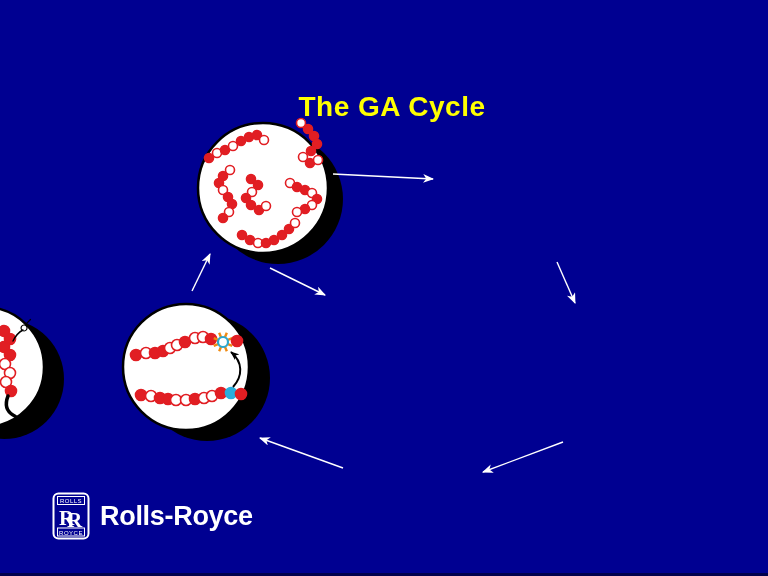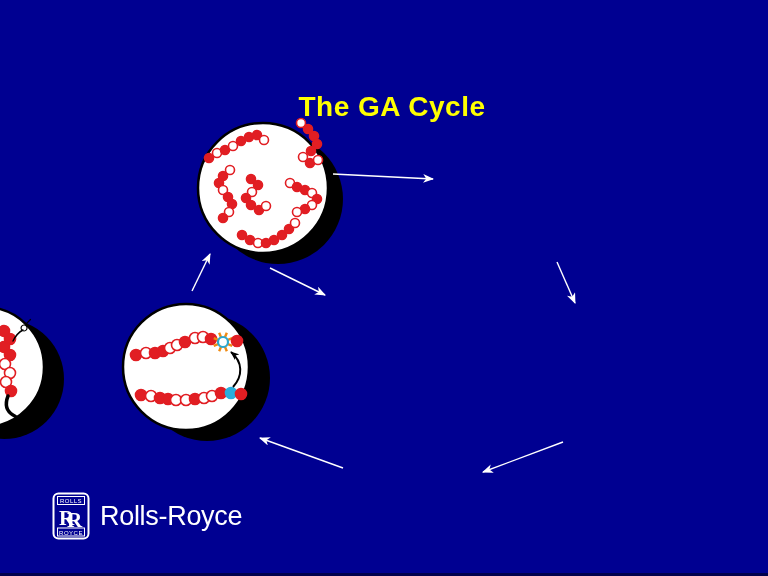--- a/index.html
+++ b/index.html
@@ -11,21 +11,21 @@
   .title{
     position:absolute;top:83px;left:0;width:100%;margin:8px;
     text-align:center;color:#FFFF00;font-size:28px;font-weight:bold;
     letter-spacing:.5px;
   }
   #diagram-svg{position:absolute;left:0;top:0;}
   .logo{
     position:absolute;left:52px;top:492px;
     display:flex;align-items:center;gap:10px;
   }
-  .wordmark{color:#ffffff;font-size:27px;font-weight:normal;letter-spacing:-.3px;}
+  .wordmark{color:#ffffff;font-size:27px;font-weight:bold;letter-spacing:-.3px;}
   .badge-text{fill:#ffffff;font-family:"Liberation Sans",sans-serif;letter-spacing:.5px;}
   .badge-mono{fill:#ffffff;font-family:"Liberation Serif",serif;font-weight:bold;}
   .bottom-edge{position:absolute;left:0;bottom:0;width:100%;height:3px;background:#00004d;}
 </style>
 </head>
 <body>
 
 <div class="slide">
 
   <h1 class="title">The GA Cycle</h1>

